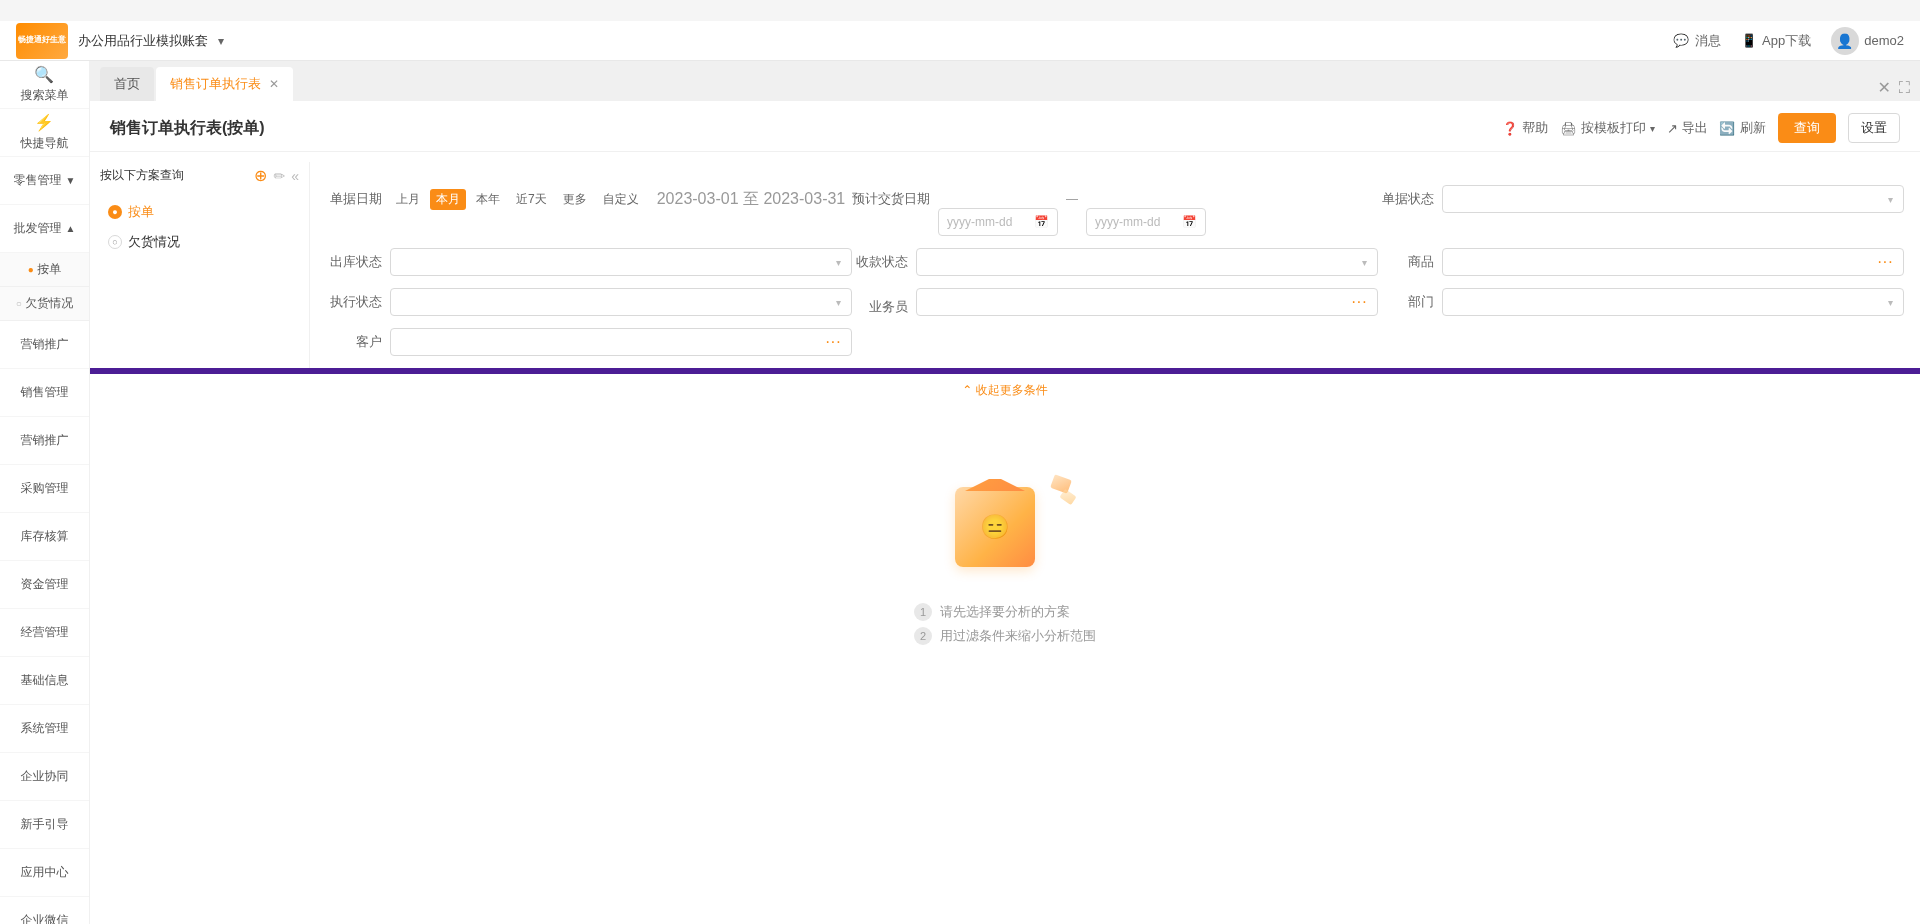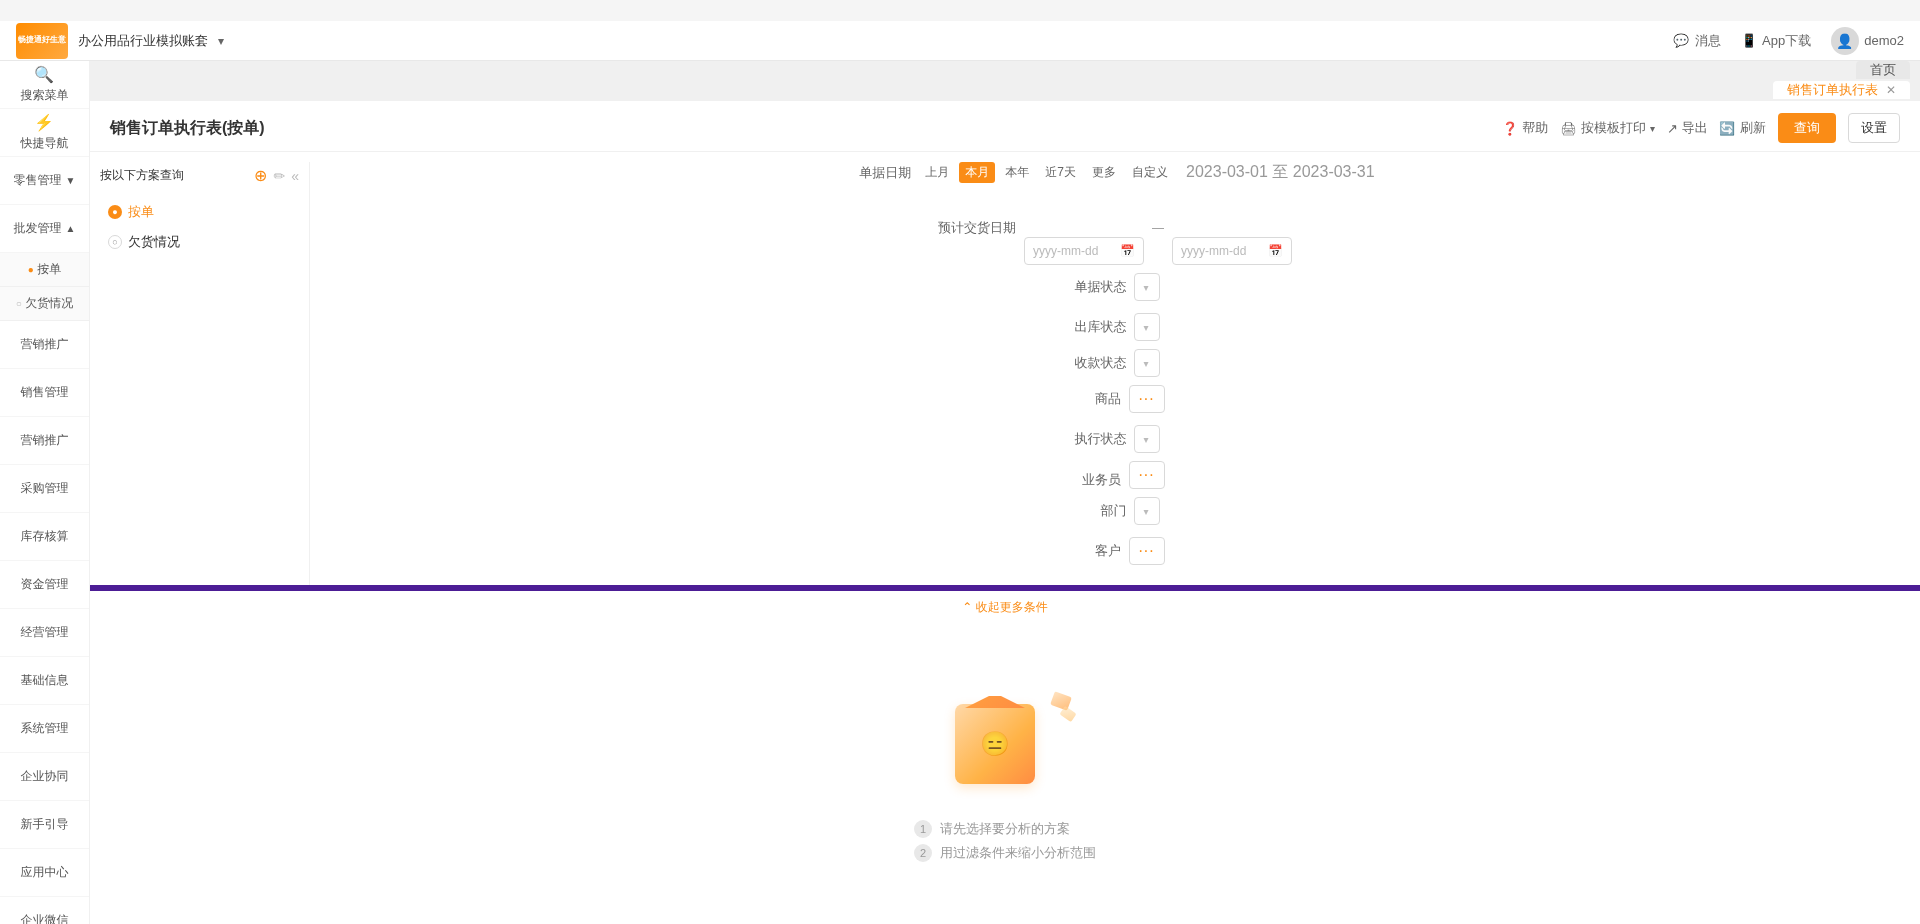--- a/index.html
+++ b/index.html
@@ -72,21 +72,20 @@
 
     
     .tab-bar {
       height: 40px;
       background: #f0f0f0;
       display: flex;
       align-items: flex-end;
       padding: 0 10px;
       flex-shrink: 0;
       gap: 2px;
-      flex-direction: column;
     }
     .tab {
       height: 34px; padding: 0 14px;
       background: #e8e8e8; border-radius: 4px 4px 0 0;
       display: flex; align-items: center; gap: 8px;
       font-size: 13px; color: #555; cursor: pointer;
     }
     .tab.active { background: #fff; color: #fa8c16; font-weight: 500; }
     .tab-close { color: #999; font-size: 12px; cursor: pointer; }
 
@@ -141,21 +140,21 @@
       padding: 6px 8px; border-radius: 4px;
       font-size: 13px; color: #333; cursor: pointer;
     }
     .schema-item.active { color: #fa8c16; }
     .schema-item .dot { width: 14px; height: 14px; border-radius: 50%; background: #fa8c16; display: flex; align-items: center; justify-content: center; color: #fff; font-size: 9px; flex-shrink: 0; }
     .schema-item .dot-outline { width: 14px; height: 14px; border-radius: 50%; border: 1px solid #d9d9d9; display: flex; align-items: center; justify-content: center; color: #999; font-size: 9px; flex-shrink: 0; }
 
     .filter-right { flex: 1; padding: 0 16px; }
 
     
-    .filter-row { display: flex; align-items: center; gap: 8px; margin-bottom: 12px; flex-wrap: wrap; flex-direction: column; }
+    .filter-row { display: flex; align-items: center; gap: 0; margin-bottom: 12px; flex-wrap: wrap; }
     .filter-label { font-size: 13px; color: #666; white-space: nowrap; min-width: 56px; text-align: right; }
 
     
     .date-filter { display: flex; align-items: center; gap: 6px; }
     .date-preset-btns { display: flex; gap: 4px; align-items: center; }
     .date-preset {
       font-size: 12px; color: #666; cursor: pointer; padding: 2px 6px;
       border-radius: 3px;
     }
     .date-preset.active { background: #fa8c16; color: #fff; border-radius: 3px; padding: 2px 6px; }

